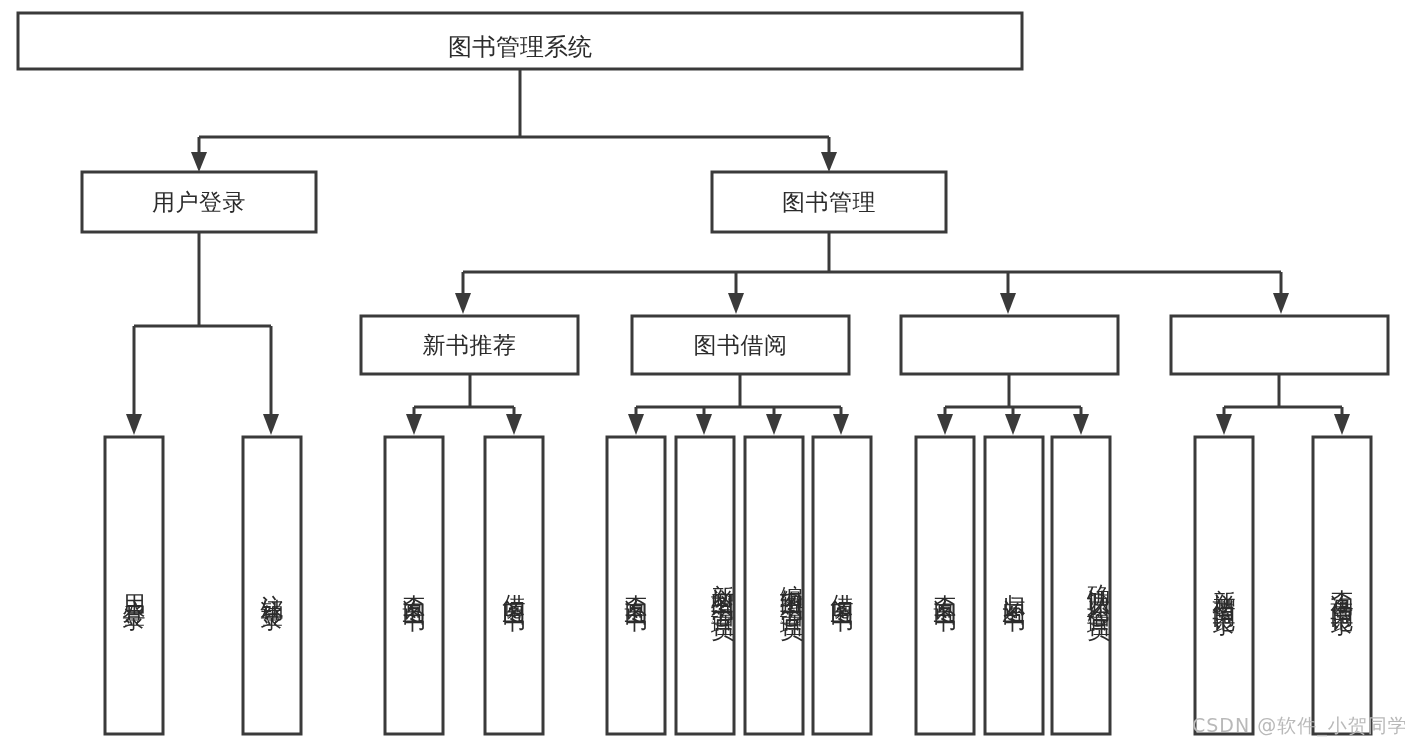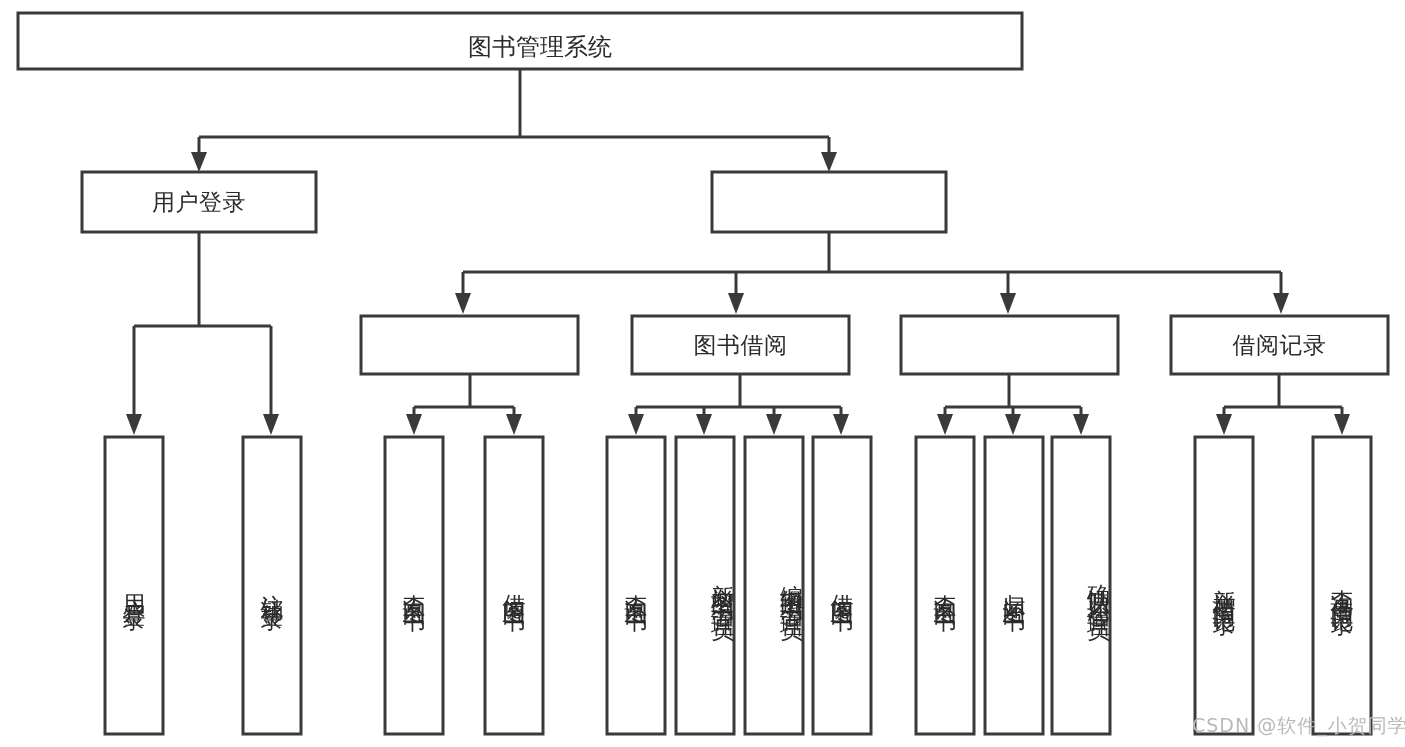--- a/index.html
+++ b/index.html
@@ -171,26 +171,27 @@
     <rect class="node-box" x="813" y="437" width="58" height="297"></rect>
 
     <rect class="node-box" x="916" y="437" width="58" height="297"></rect>
     <rect class="node-box" x="985" y="437" width="58" height="297"></rect>
     <rect class="node-box" x="1052" y="437" width="58" height="297"></rect>
 
     <rect class="node-box" x="1195" y="437" width="58" height="297"></rect>
     <rect class="node-box" x="1313" y="437" width="58" height="297"></rect>
   </svg>
 
-  <div class="node-label root" style="left:18px; top:13px; width:1004px; height:67px;margin-left:20px;">图书管理系统</div>
+  <div class="node-label root" style="left:18px; top:13px; width:1004px; height:67px;">图书管理系统</div>
 
   <div class="node-label horiz" style="left:82px; top:172px; width:234px; height:60px;">用户登录</div>
-
+  <div class="node-label horiz" style="left:712px; top:172px; width:234px; height:60px;">图书管理</div>
+
+  <div class="node-label horiz" style="left:361px; top:316px; width:217px; height:58px;">新书推荐</div>
   <div class="node-label horiz" style="left:632px; top:316px; width:217px; height:58px;border-radius:23px;">图书借阅</div>
-  <div class="node-label horiz" style="left:1171px; top:316px; width:217px; height:58px;">借阅记录</div>
 
   <div class="node-label vert short" style="left:105px; top:437px; width:58px; height:297px;">用户登录</div>
   <div class="node-label vert short" style="left:243px; top:437px; width:58px; height:297px;">注销登录</div>
 
   <div class="node-label vert short" style="left:385px; top:437px; width:58px; height:297px;">查询图书</div>
   <div class="node-label vert short" style="left:485px; top:437px; width:58px; height:297px;">借阅图书</div>
 
   <div class="node-label vert short" style="left:607px; top:437px; width:58px; height:297px;">查询图书</div>
   <div class="node-label vert" style="left:676px; top:437px; width:58px; height:297px;">新增图书（管理员）</div>
   <div class="node-label vert" style="left:745px; top:437px; width:58px; height:297px;">编辑图书（管理员）</div>

